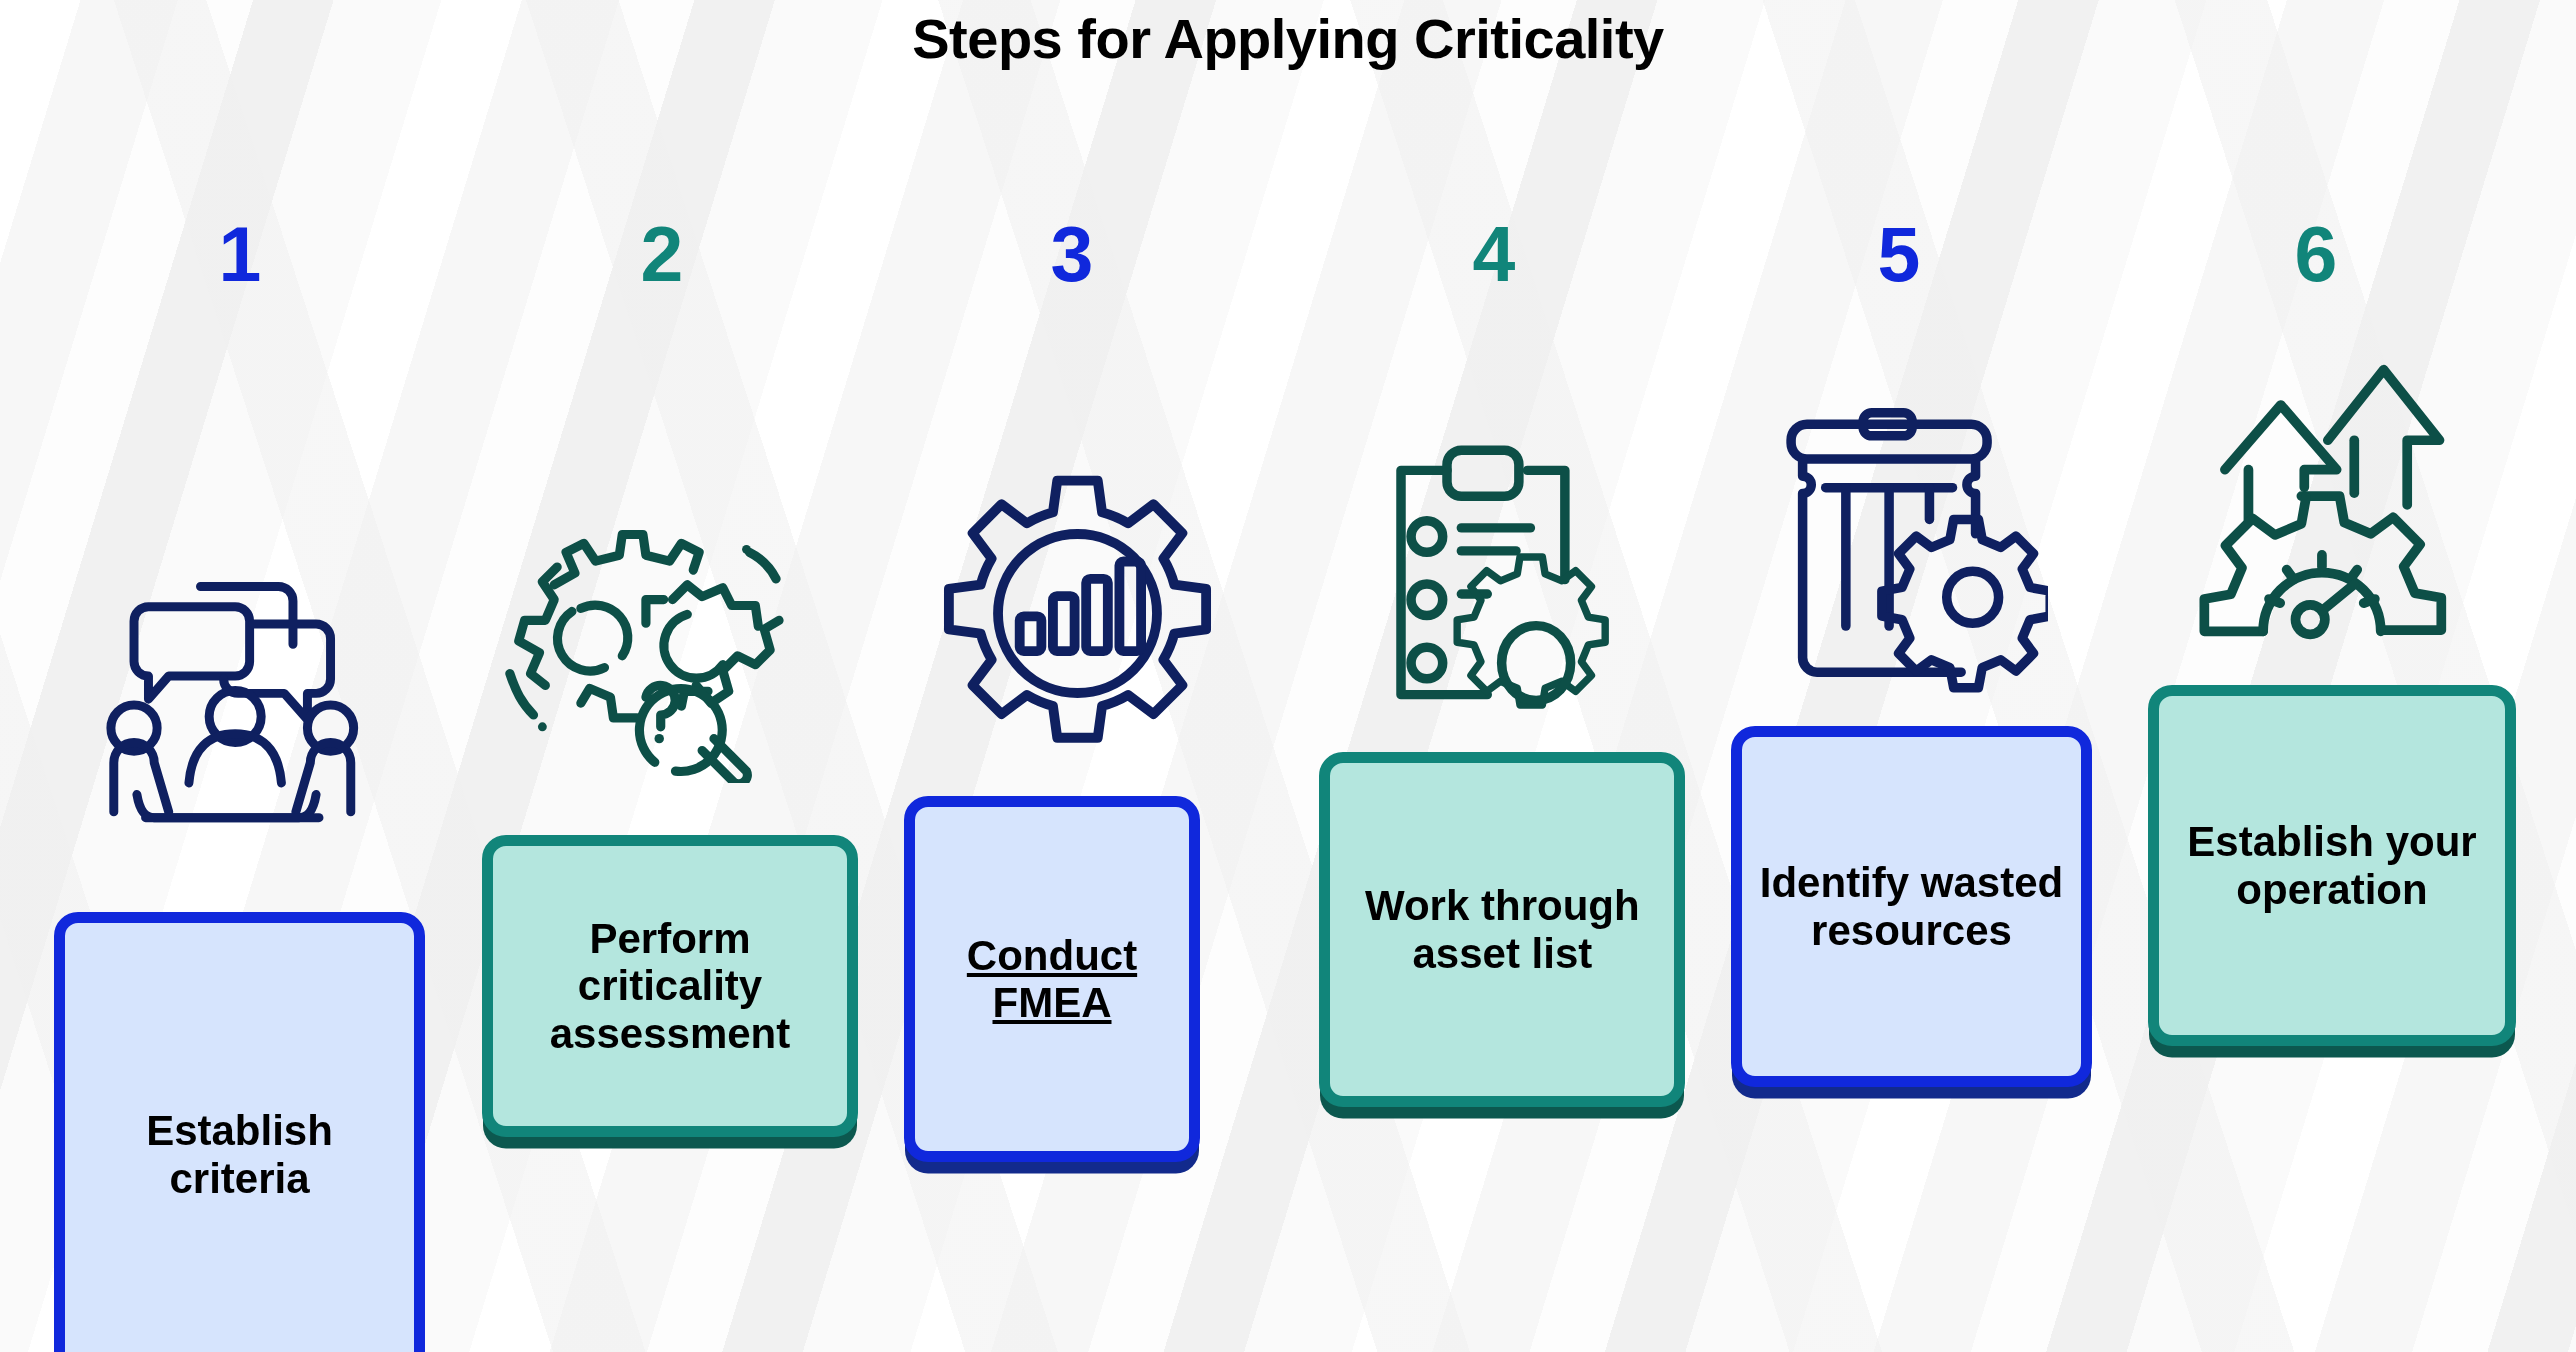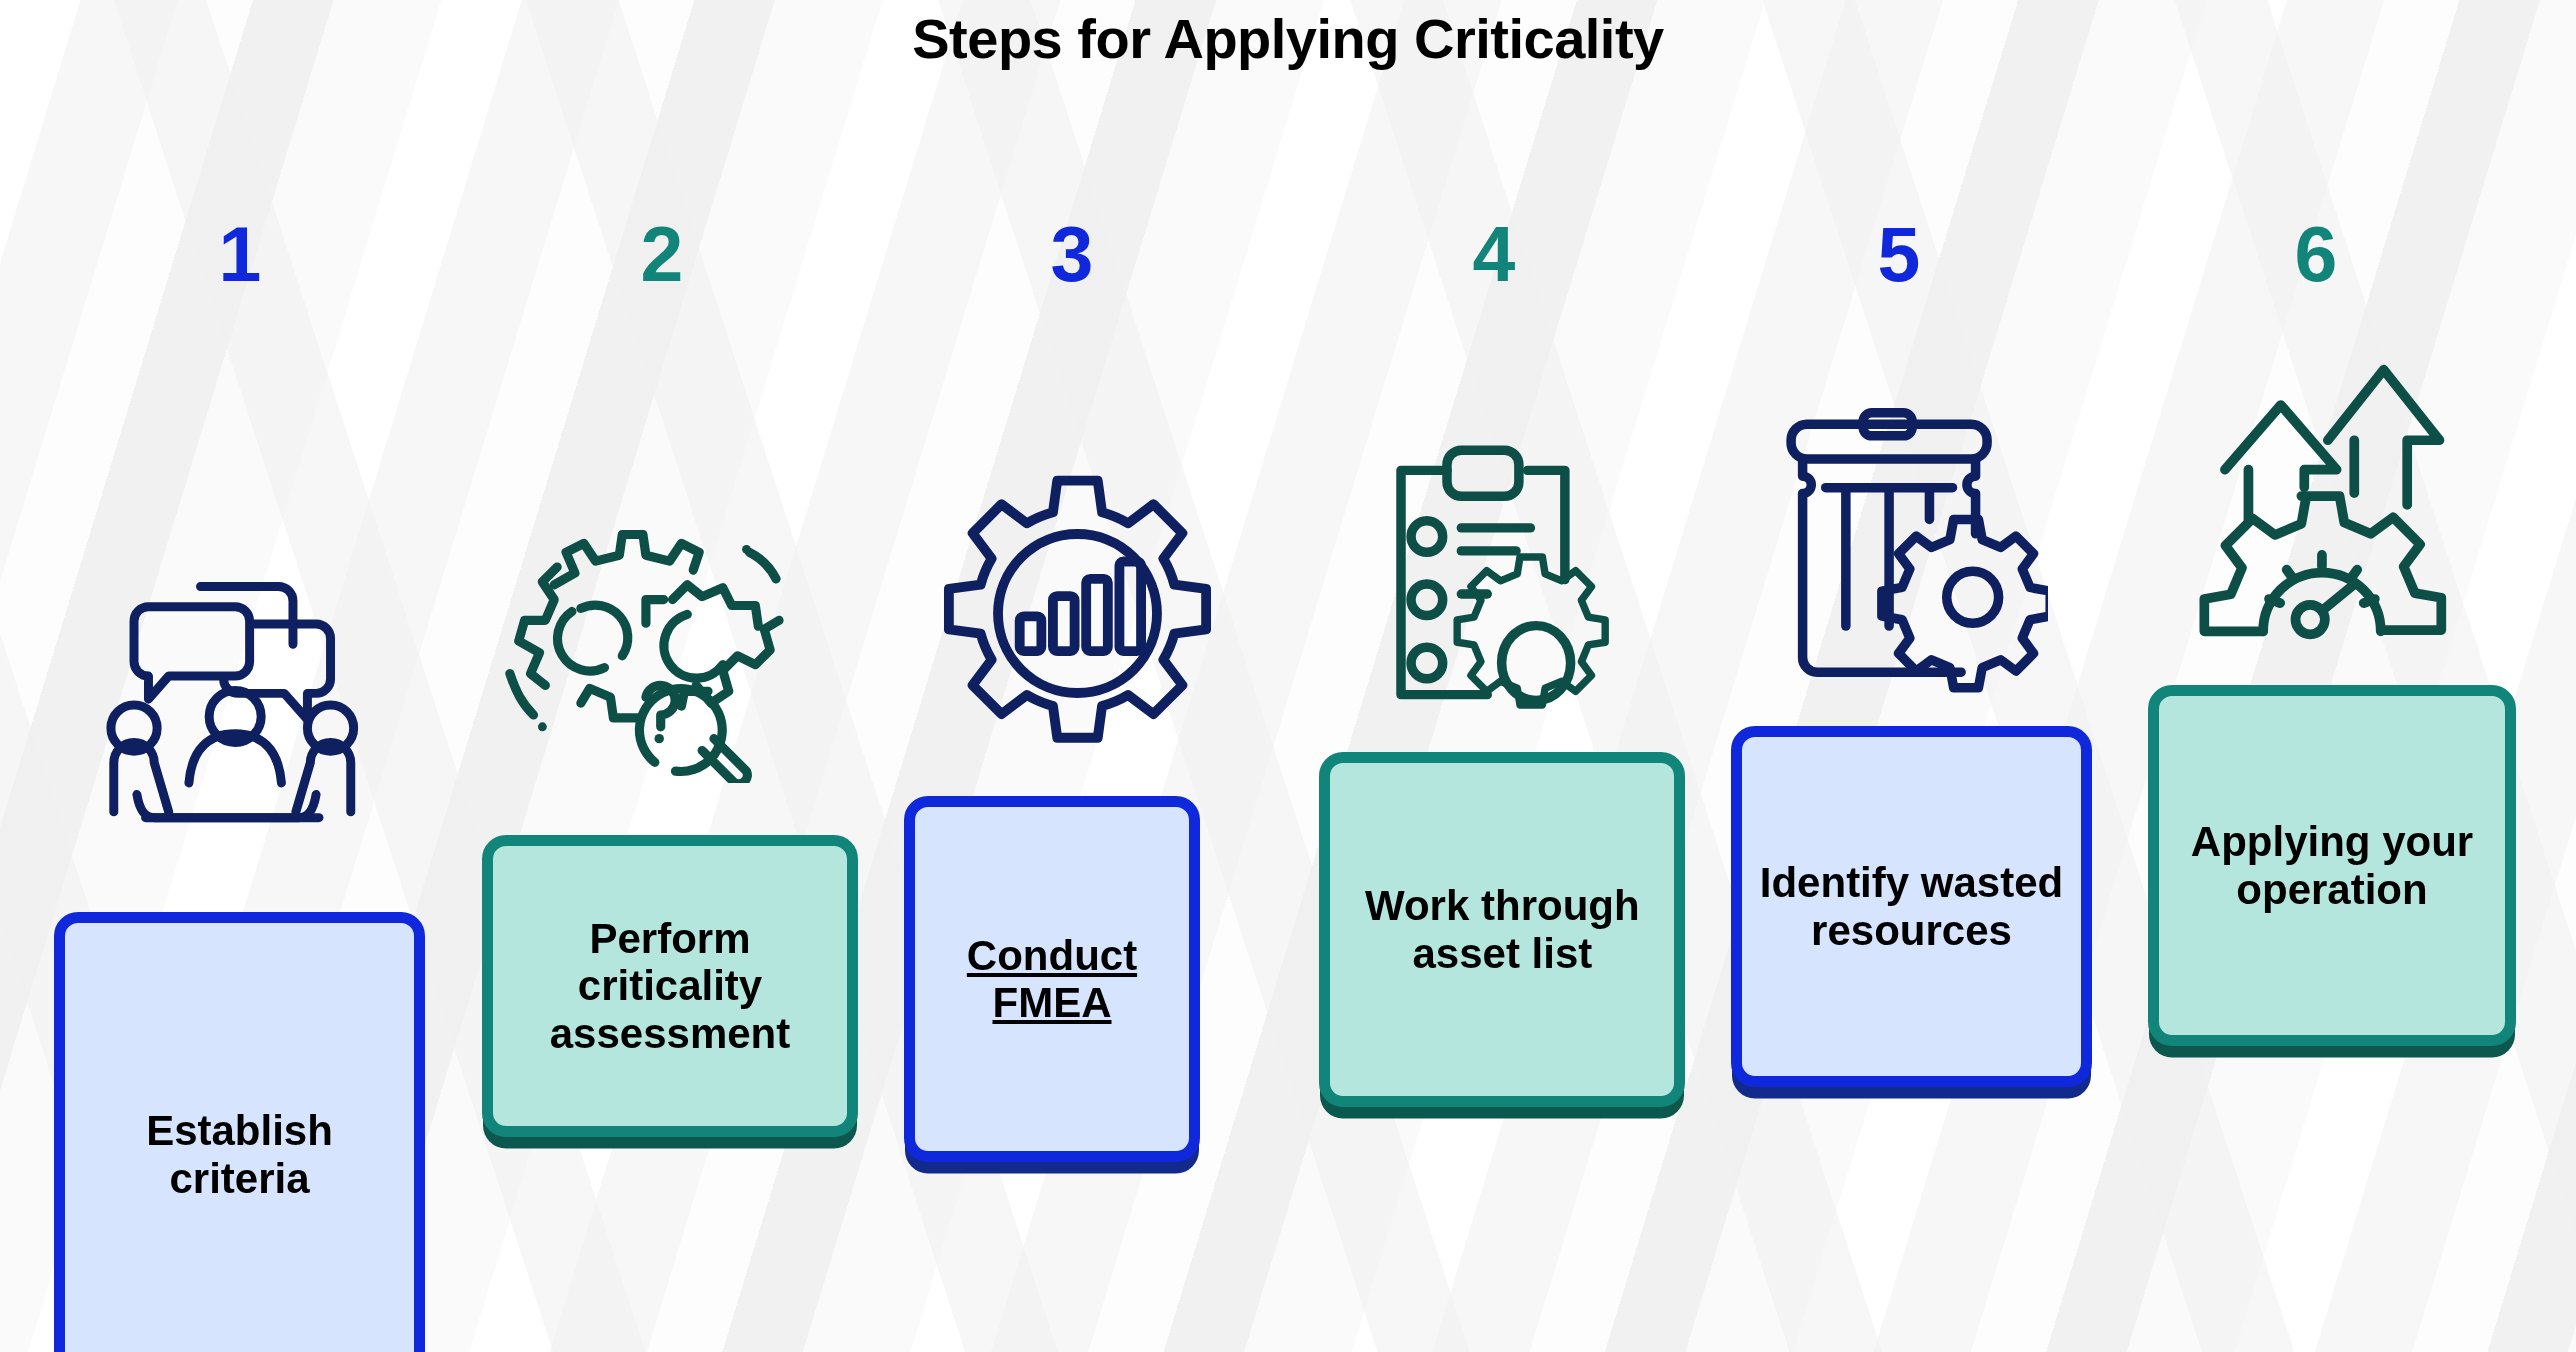--- a/index.html
+++ b/index.html
@@ -223,18 +223,18 @@
         <path d="M39 73 l2.4 3.3"></path>
         <path d="M63 73 l-2.4 3.3"></path>
         <path d="M33 83 l3.8 1.4"></path>
         <path d="M69 83 l-3.8 1.4"></path>
         <circle cx="47" cy="90" r="5"></circle>
         <path d="M51 87 l11 -9"></path>
       </svg>
     </div>
 
     <div class="card teal" style="left:2148px;top:685px;width:368px;height:361px;">
-      <span>Applying your operation</span>
+      <span>Establish your operation</span>
     </div>
   </div>
 
 </div>
 
 
 </body></html>

